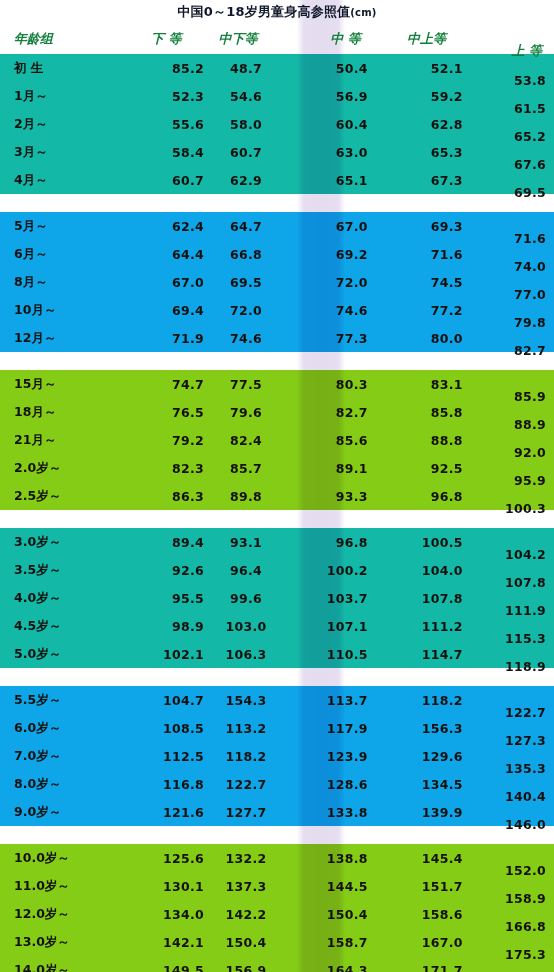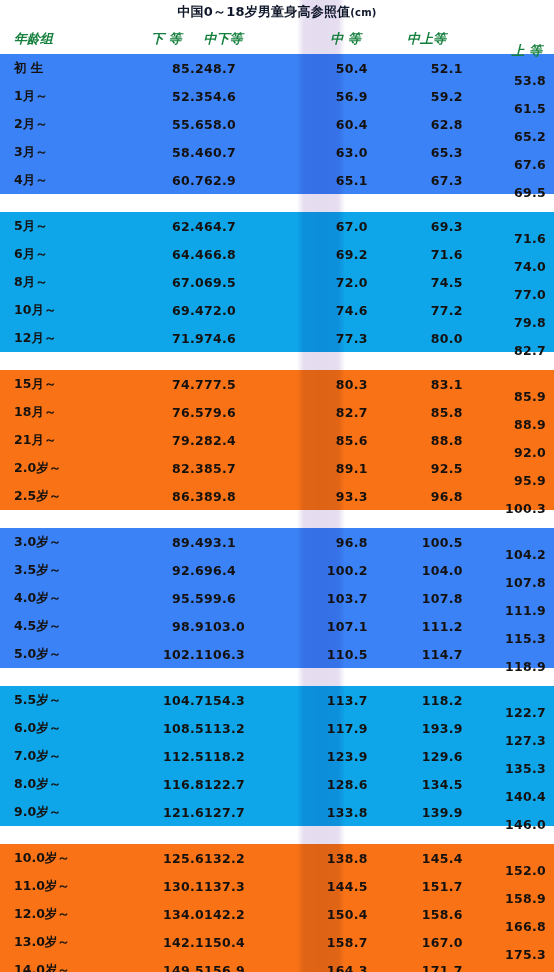--- a/index.html
+++ b/index.html
@@ -70,21 +70,21 @@
     font-size: 13px;
     font-weight: bold;
     color: #15803d;
     white-space: nowrap;
     font-style: italic;
   }
 
   
   .cell.c-age   { width: 140px; padding-left: 14px; text-align: left;  box-sizing: border-box; }
   .cell.c-v1    { width: 100px; text-align: right; box-sizing: border-box; }
-  .cell.c-v2    { width: 100px; text-align: left; box-sizing: border-box; }
+  .cell.c-v2    { width: 100px; text-align: center; box-sizing: border-box; }
   .cell.c-v3    { width: 100px; text-align: right; box-sizing: border-box; padding-right: 5px; }
   .cell.c-v4    { width: 107px; text-align: right; box-sizing: border-box; }
   .cell.c-v5    { width: 107px; text-align: right; box-sizing: border-box; padding-right: 8px; margin-top: 24px; }
 
   .header-row .c-age { padding-left: 14px; }
   .header-row .c-v1  { padding-right: 22px; }
   .header-row .c-v2  { padding-right: 16px; }
   .header-row .c-v3  { padding-right: 12px; }
   .header-row .c-v4  { padding-right: 18px; }
   .header-row .c-v5  { padding-right: 12px; }
@@ -93,23 +93,23 @@
     position: relative;
     z-index: 2;
   }
 
   .group {
     position: relative;
   }
   .group + .group {
     margin-top: 18px;
   }
-  .group.tint-cream { background: #3b82f6; }
+  .group.tint-cream { background: #14b8a6; }
   .group.tint-peach { background: #0ea5e9; }
-  .group.tint-mint  { background: #f97316; }
+  .group.tint-mint  { background: #84cc16; }
 
   .row {
     height: 28px;
     display: flex;
     align-items: center;
   }
   .row .cell {
     font-size: 12.5px;
     font-weight: bold;
     color: #15110f;
@@ -319,21 +319,21 @@
           <div class="cell c-v2">154.3</div>
           <div class="cell c-v3">113.7</div>
           <div class="cell c-v4">118.2</div>
           <div class="cell c-v5">122.7</div>
         </div>
         <div class="row">
           <div class="cell c-age">6.0岁～</div>
           <div class="cell c-v1">108.5</div>
           <div class="cell c-v2">113.2</div>
           <div class="cell c-v3">117.9</div>
-          <div class="cell c-v4">193.9</div>
+          <div class="cell c-v4">156.3</div>
           <div class="cell c-v5">127.3</div>
         </div>
         <div class="row">
           <div class="cell c-age">7.0岁～</div>
           <div class="cell c-v1">112.5</div>
           <div class="cell c-v2">118.2</div>
           <div class="cell c-v3">123.9</div>
           <div class="cell c-v4">129.6</div>
           <div class="cell c-v5">135.3</div>
         </div>

